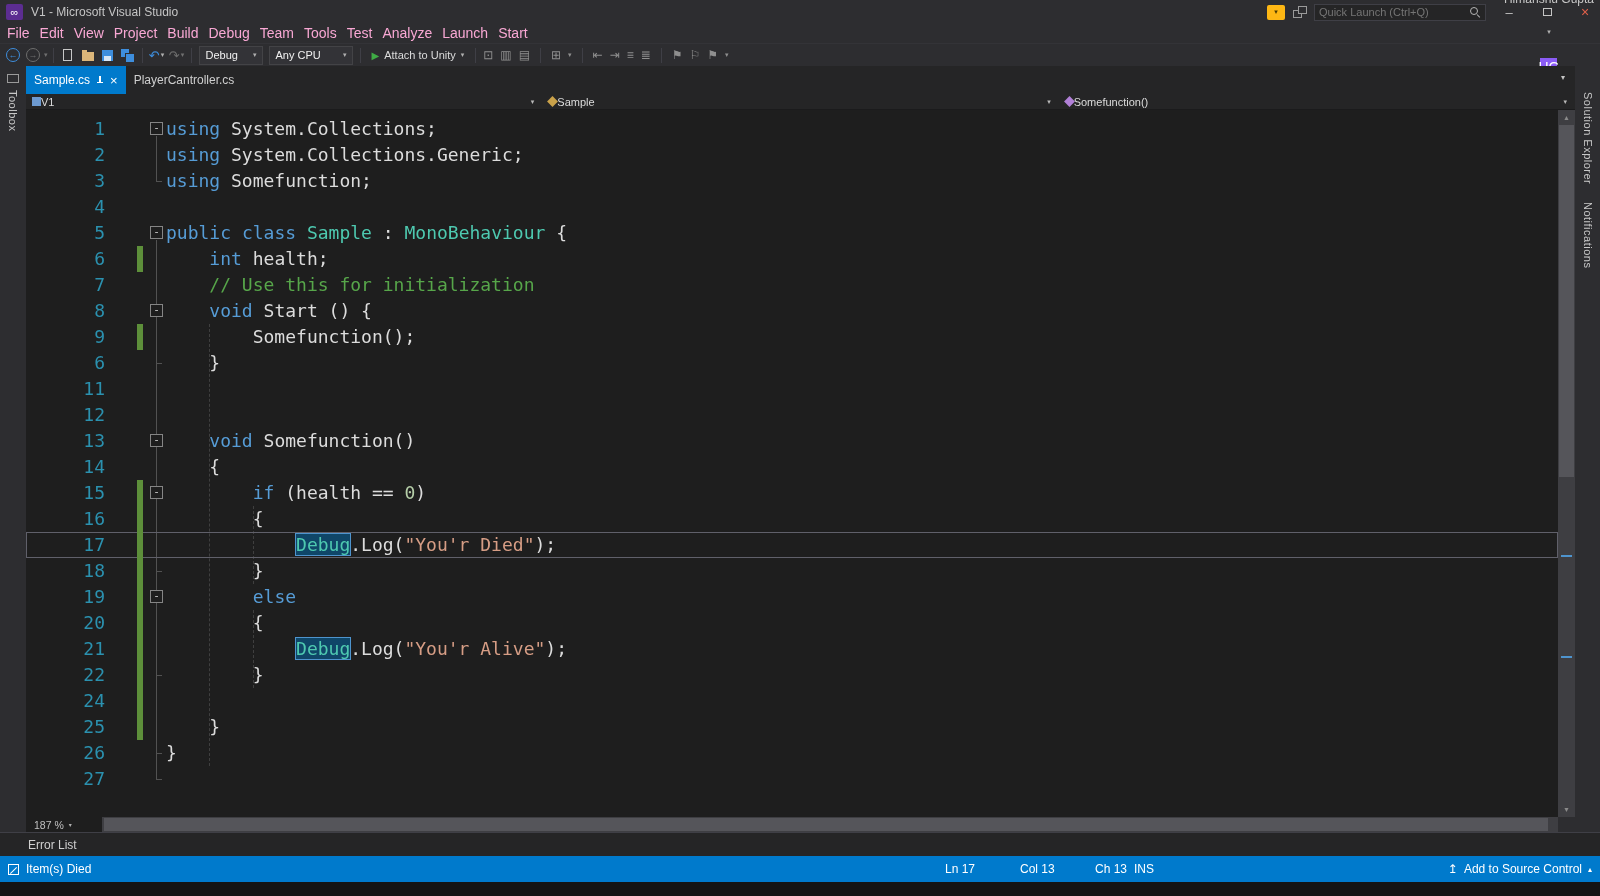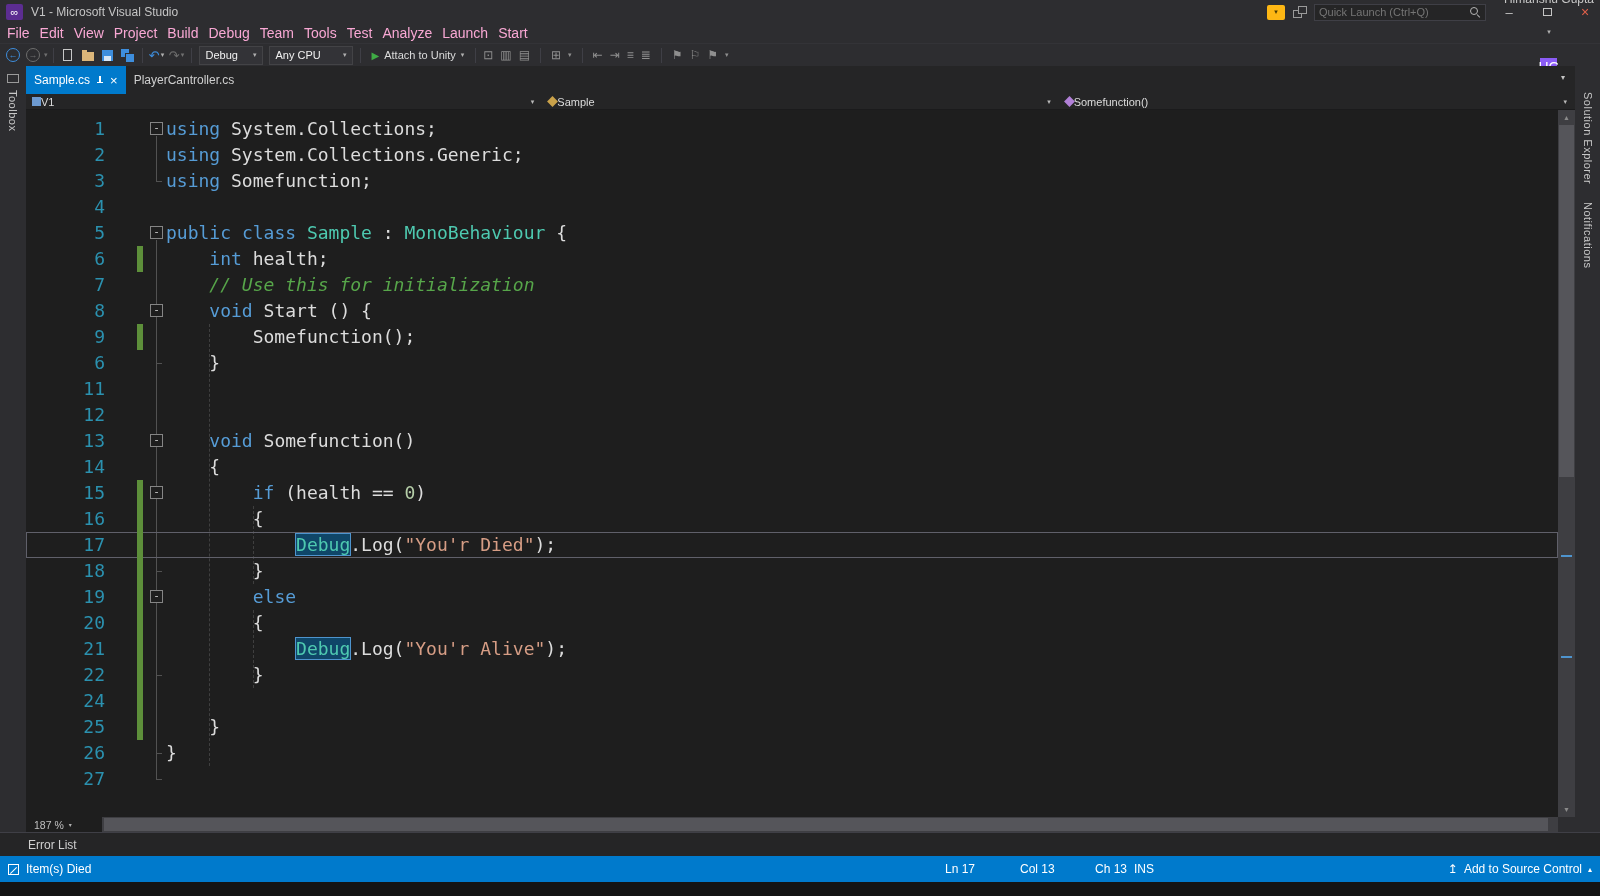--- a/index.html
+++ b/index.html
@@ -85,21 +85,21 @@
   .method-icon{background:#b180d7;transform:rotate(45deg) scale(.85);}
 
   .editor-wrap{flex:1;display:flex;min-height:0;background:#1e1e1e;position:relative;}
   .editor{flex:1;position:relative;padding-top:6px;font-family:"DejaVu Sans Mono","Liberation Mono",monospace;font-size:18px;overflow:hidden;}
   .row{height:26px;line-height:26px;position:relative;}
   .row.cur{box-shadow:inset 0 0 0 1px #60606a;}
   .ln{position:absolute;left:0;width:79px;text-align:right;color:#2b91af;}
   .chg{position:absolute;left:111px;width:6px;top:0;height:26px;background:#5d8f3a;}
   .fold{position:absolute;left:124px;top:6px;width:13px;height:13px;border:1px solid #858585;color:#c8c8c8;font-size:11px;line-height:10px;text-align:center;background:#1e1e1e;z-index:2;font-family:"DejaVu Sans Mono",monospace;}
   .code{position:absolute;left:140px;white-space:pre;z-index:1;}
-  .tk.kw{color:#569cd6;} .tk.ty{color:#4ec9b0;} .tk.cm{color:#57a64a;font-style:italic;}
+  .tk.kw{color:#569cd6;} .tk.ty{color:#4ec9b0;} .tk.cm{color:#57a64a;}
   .tk.st{color:#d69d85;} .tk.nu{color:#b5cea8;} .tk.pl{color:#dcdcdc;}
   .tk.hl{color:#4ec9b0;background:#0f4668;box-shadow:0 0 0 1px #4e94ce;}
   .guide{position:absolute;width:0;border-left:1px dashed #3f3f3f;z-index:0;}
   .fline{position:absolute;left:130px;width:1px;background:#525252;z-index:0;}
   .ftick{position:absolute;left:130px;width:6px;height:1px;background:#525252;z-index:0;}
 
   .vscroll{flex:0 0 17px;background:#3e3e42;position:relative;}
   .vs-arrow{position:absolute;left:0;width:17px;height:15px;color:#8a8a8a;font-size:7px;text-align:center;line-height:15px;}
   .vs-thumb{position:absolute;left:1px;right:1px;top:15px;height:352px;background:#55555a;}
   .vs-mark{position:absolute;left:3px;width:11px;height:2px;background:#4e94ce;}

